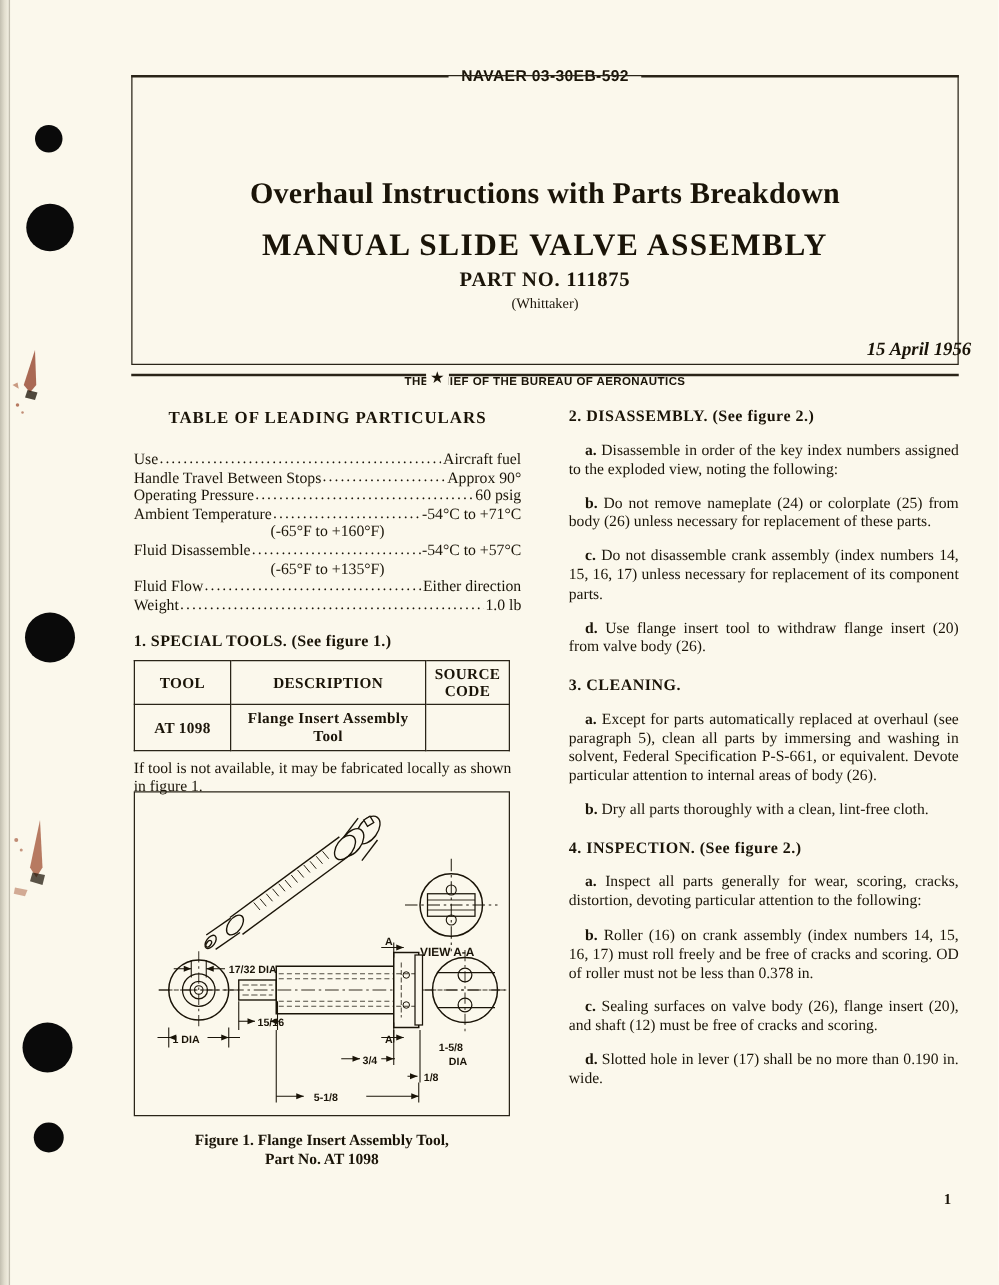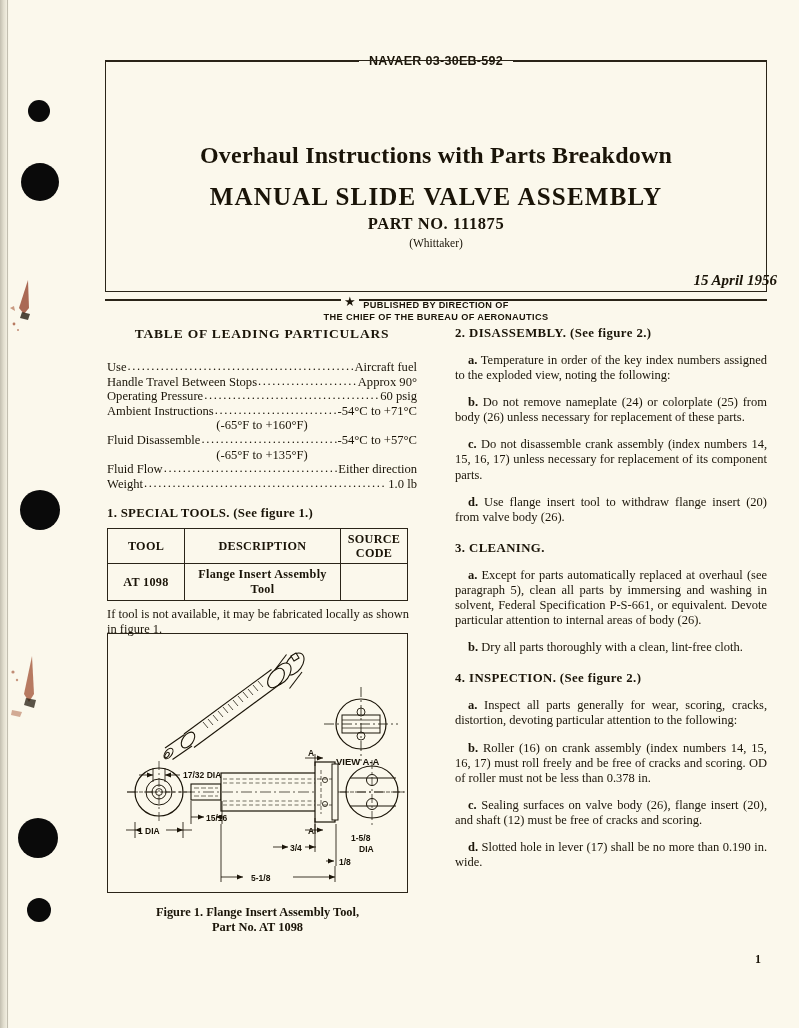--- a/index.html
+++ b/index.html
@@ -309,21 +309,20 @@
     <div class="navaer-label">NAVAER 03-30EB-592</div>
     <div class="rule"></div>
   </div>
 
   <div class="header-box">
     <div class="hdr-line1">Overhaul Instructions with Parts Breakdown</div>
     <div class="hdr-line2">MANUAL SLIDE VALVE ASSEMBLY</div>
     <div class="hdr-line3">PART NO. 111875</div>
     <div class="hdr-line4">(Whittaker)</div>
     <div class="hdr-pub">
-      <div>PUBLISHED BY DIRECTION OF</div>
       <div>THE CHIEF OF THE BUREAU OF AERONAUTICS</div>
     </div>
   </div>
   <div class="hdr-date">15 April 1956</div>
 
   <div class="star-rule">
     <div class="rule left"></div>
     <div class="star-glyph">★</div>
     <div class="rule"></div>
   </div>
@@ -342,21 +341,21 @@
           <span class="tlp-label">Handle Travel Between Stops</span>
           <span class="tlp-dots">..........................................................................................</span>
           <span class="tlp-val">Approx 90°</span>
         </div>
         <div class="tlp-row">
           <span class="tlp-label">Operating Pressure</span>
           <span class="tlp-dots">..........................................................................................</span>
           <span class="tlp-val">60 psig</span>
         </div>
         <div class="tlp-row">
-          <span class="tlp-label">Ambient Instructions</span>
+          <span class="tlp-label">Ambient Temperature</span>
           <span class="tlp-dots">..........................................................................................</span>
           <span class="tlp-val">-54°C to +71°C</span>
         </div>
         <div class="tlp-sub">(-65°F to +160°F)</div>
         <div class="tlp-row">
           <span class="tlp-label">Fluid Disassemble</span>
           <span class="tlp-dots">..........................................................................................</span>
           <span class="tlp-val">-54°C to +57°C</span>
         </div>
         <div class="tlp-sub">(-65°F to +135°F)</div>
@@ -579,21 +578,21 @@
     </svg>
   </div>
 
   <div class="fig-caption">
     <div>Figure 1.   Flange Insert Assembly Tool,</div>
     <div>Part No. AT 1098</div>
   </div>
 
   <div class="col-right" id="right-col">
       <div class="r-head">2.  DISASSEMBLY.  (See figure 2.)</div>
-      <div class="r-para"><span class="lead">a.</span> <span>Temperature in order of the key index numbers assigned to the exploded view, noting the following:</span></div>
+      <div class="r-para"><span class="lead">a.</span> <span>Disassemble in order of the key index numbers assigned to the exploded view, noting the following:</span></div>
       <div class="r-para"><span class="lead">b.</span> <span>Do not remove nameplate (24) or colorplate (25) from body (26) unless necessary for replacement of these parts.</span></div>
       <div class="r-para"><span class="lead">c.</span> <span>Do not disassemble crank assembly (index numbers 14, 15, 16, 17) unless necessary for replacement of its component parts.</span></div>
       <div class="r-para"><span class="lead">d.</span> <span>Use flange insert tool to withdraw flange insert (20) from valve body (26).</span></div>
       <div class="r-head spaced">3.  CLEANING.</div>
       <div class="r-para"><span class="lead">a.</span> <span>Except for parts automatically replaced at overhaul (see paragraph 5), clean all parts by immersing and washing in solvent, Federal Specification P-S-661, or equivalent.  Devote particular attention to internal areas of body (26).</span></div>
       <div class="r-para"><span class="lead">b.</span> <span>Dry all parts thoroughly with a clean, lint-free cloth.</span></div>
       <div class="r-head spaced">4.  INSPECTION.  (See figure 2.)</div>
       <div class="r-para"><span class="lead">a.</span> <span>Inspect all parts generally for wear, scoring, cracks, distortion, devoting particular attention to the following:</span></div>
       <div class="r-para"><span class="lead">b.</span> <span>Roller (16) on crank assembly (index numbers 14, 15, 16, 17) must roll freely and be free of cracks and scoring.  OD of roller must not be less than 0.378 in.</span></div>
       <div class="r-para"><span class="lead">c.</span> <span>Sealing surfaces on valve body (26), flange insert (20), and shaft (12) must be free of cracks and scoring.</span></div>

